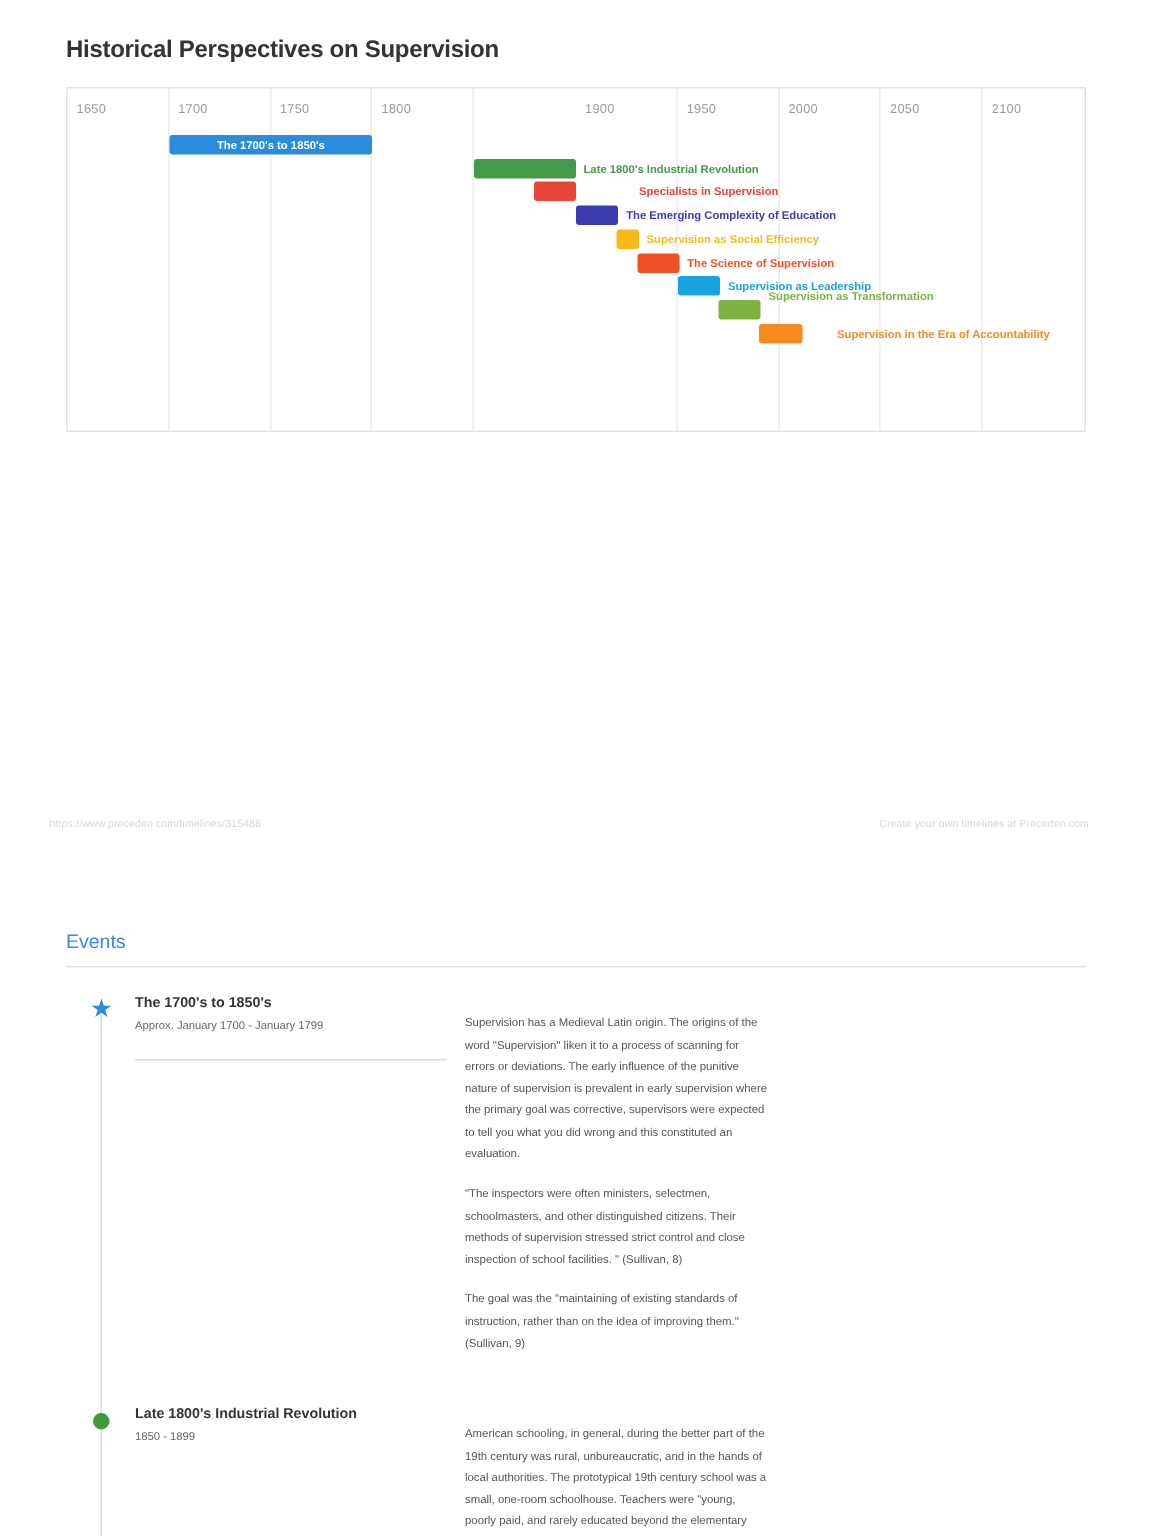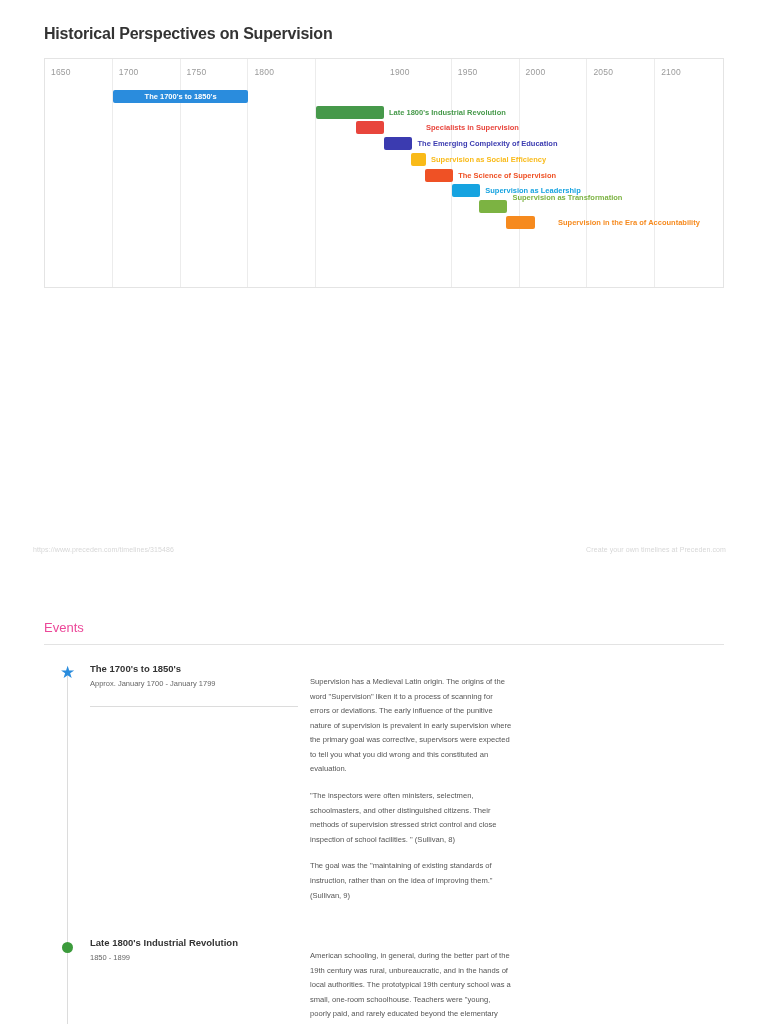--- a/index.html
+++ b/index.html
@@ -84,21 +84,21 @@
   }
 
   
   .events {
     position: absolute;
     left: 44px; top: 620px;
     width: 680px;
   }
   .events-head {
     font-size: 13px;
-    color: #ec4899;
+    color: #3b82f6;
     font-weight: 400;
     padding-bottom: 9px;
     border-bottom: 1px solid #e3e3e3;
   }
   .event-list {
     position: relative;
     margin-top: 18px;
     padding-left: 0;
   }
   .event-rail {

